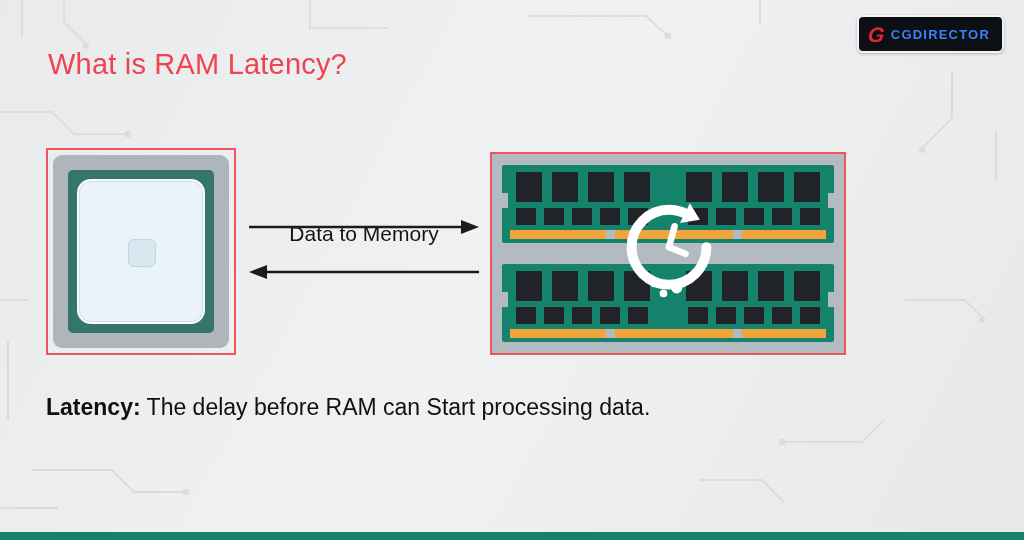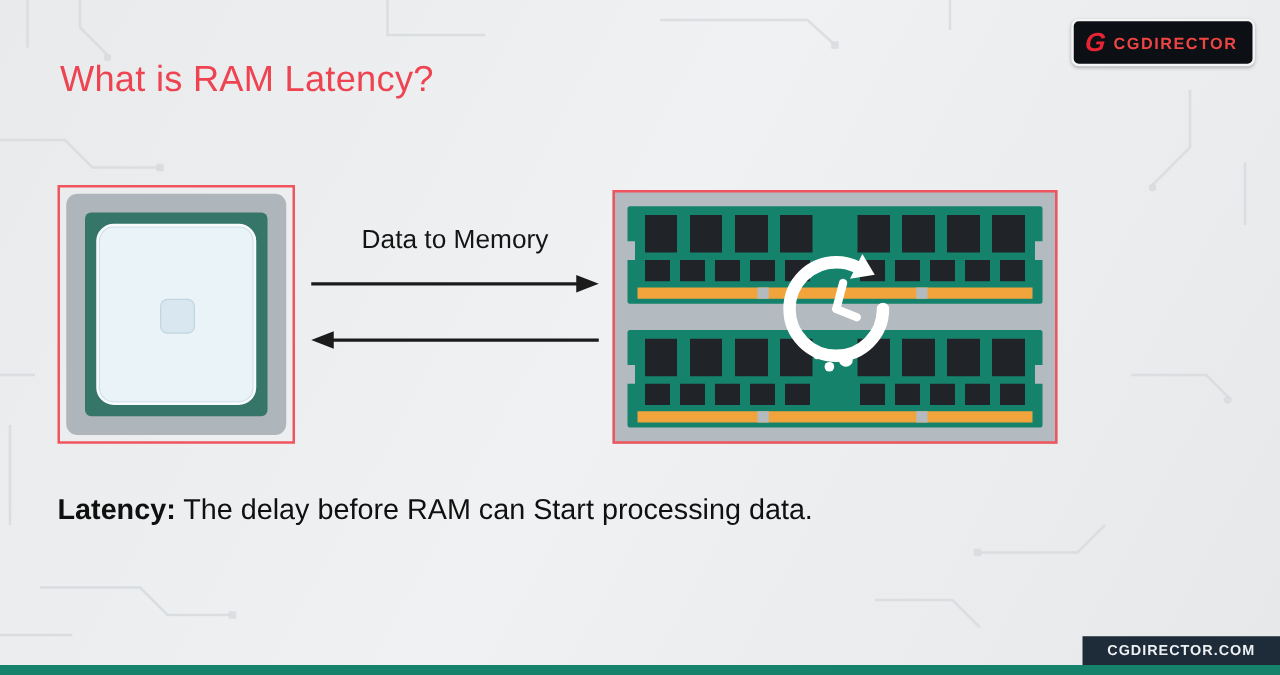--- a/index.html
+++ b/index.html
@@ -20,21 +20,21 @@
   .logo{
     position:absolute;top:15px;right:20px;height:34px;
     background:#0c0f14;border:2px solid #f4f4f4;border-radius:6px;
     display:flex;align-items:center;gap:7px;padding:0 12px 0 9px;
     box-shadow:0 1px 3px rgba(0,0,0,.25);
   }
   .logo-mark{
     color:#e62433;font-weight:900;font-style:italic;font-size:21px;line-height:1;
     transform:skewX(-6deg);
   }
-  .logo-text{color:#ef4444;font-weight:bold;font-size:13px;letter-spacing:1.2px;}
+  .logo-text{color:#3b82f6;font-weight:bold;font-size:13px;letter-spacing:1.2px;}
 
   
   .cpu-box{
     position:absolute;left:46px;top:148px;width:190px;height:207px;
     border:2px solid #f0555e;box-sizing:border-box;padding:5px;
   }
   .cpu-body{position:relative;width:100%;height:100%;background:#aeb6bc;border-radius:9px;}
   .cpu-teal{position:absolute;inset:15px;background:#35756a;border-radius:5px;}
   .cpu-die{
     position:absolute;inset:24px;background:#e9f3f8;border-radius:14px;
@@ -44,21 +44,21 @@
     position:absolute;left:50%;top:50%;width:26px;height:26px;margin:-13px 0 0 -13px;
     background:#d9e8f0;border:1px solid #c2d5df;border-radius:6px;
   }
 
   
   .arrow{position:absolute;overflow:visible;}
   .arrow-right{left:249px;top:219px;}
   .arrow-left{left:249px;top:264px;}
   .arrow-label{
     position:absolute;left:249px;width:230px;text-align:center;
-    font-size:21px;color:#141414;
+    font-size:21px;color:#141414;margin-top:42px;
   }
   .label-top{top:180px;}
   .label-bottom{top:300px;}
 
   
   .ram-box{
     position:absolute;left:490px;top:152px;width:356px;height:203px;
     border:2px solid #f0555e;box-sizing:border-box;background:#b3bac0;
     padding:11px 10px;display:flex;flex-direction:column;justify-content:space-between;
   }
@@ -174,18 +174,15 @@
       <circle cx="36" cy="86" r="2.5" fill="#ffffff"></circle>
       <circle cx="66" cy="83" r="2.5" fill="#ffffff"></circle>
     </svg>
   </div>
 
   <p class="definition">
     <strong>Latency:</strong>
     <span>The delay before RAM can Start processing data.</span>
   </p>
 
-  <div class="footer-site">
-    <span>CGDIRECTOR.COM</span>
-  </div>
   <div class="footer-bar"></div>
 
 </div>
 
 </body></html>

